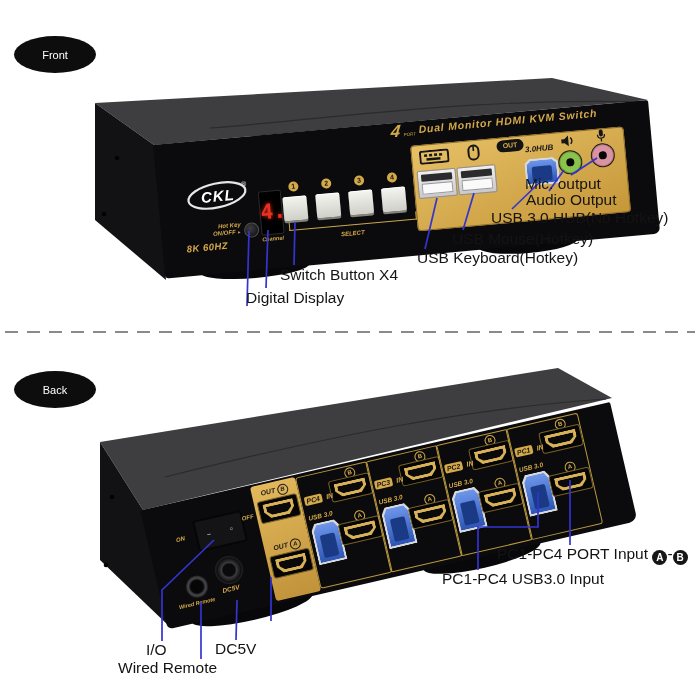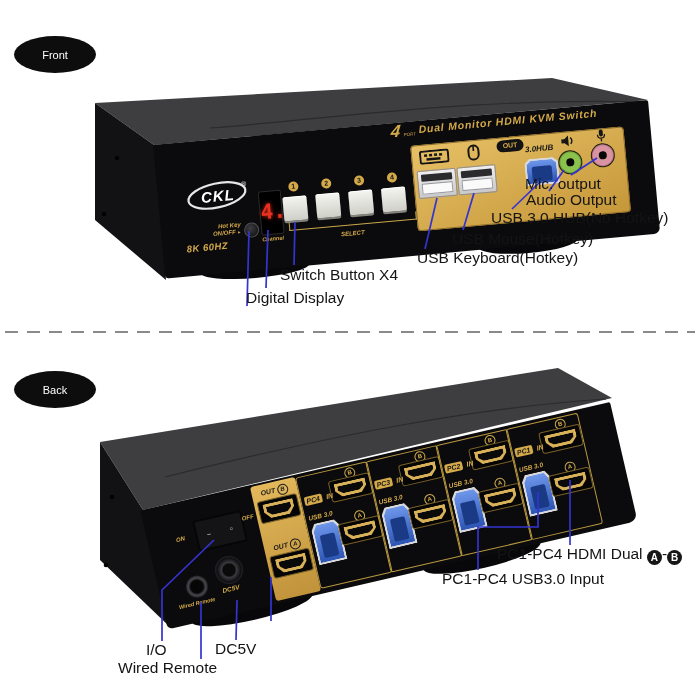--- a/index.html
+++ b/index.html
@@ -354,21 +354,21 @@
 
   <div class="lbl" style="left:525px;top:175px;">Mic. output</div>
   <div class="lbl" style="left:526px;top:191px;">Audio Output</div>
   <div class="lbl" style="left:491px;top:209px;">USB 3.0 HUB(No Hotkey)</div>
   <div class="lbl" style="left:452px;top:230px;">USB Mouse(Hotkey)</div>
   <div class="lbl" style="left:417px;top:249px;">USB Keyboard(Hotkey)</div>
   <div class="lbl" style="left:280px;top:266px;">Switch Button X4</div>
   <div class="lbl" style="left:246px;top:289px;">Digital Display</div>
 
   <div class="lbl" style="left:497px;top:545px;">
-    <span>PC1-PC4 HDMI Dual</span>
+    <span>PC1-PC4 PORT Input</span>
     <span class="circ">A</span><span>-</span><span class="circ">B</span>
   </div>
   <div class="lbl" style="left:442px;top:570px;">PC1-PC4 USB3.0 Input</div>
   <div class="lbl" style="left:146px;top:641px;">I/O</div>
   <div class="lbl" style="left:215px;top:640px;">DC5V</div>
   <div class="lbl" style="left:118px;top:659px;">Wired Remote</div>
 
 </div>
 
 </body></html>

